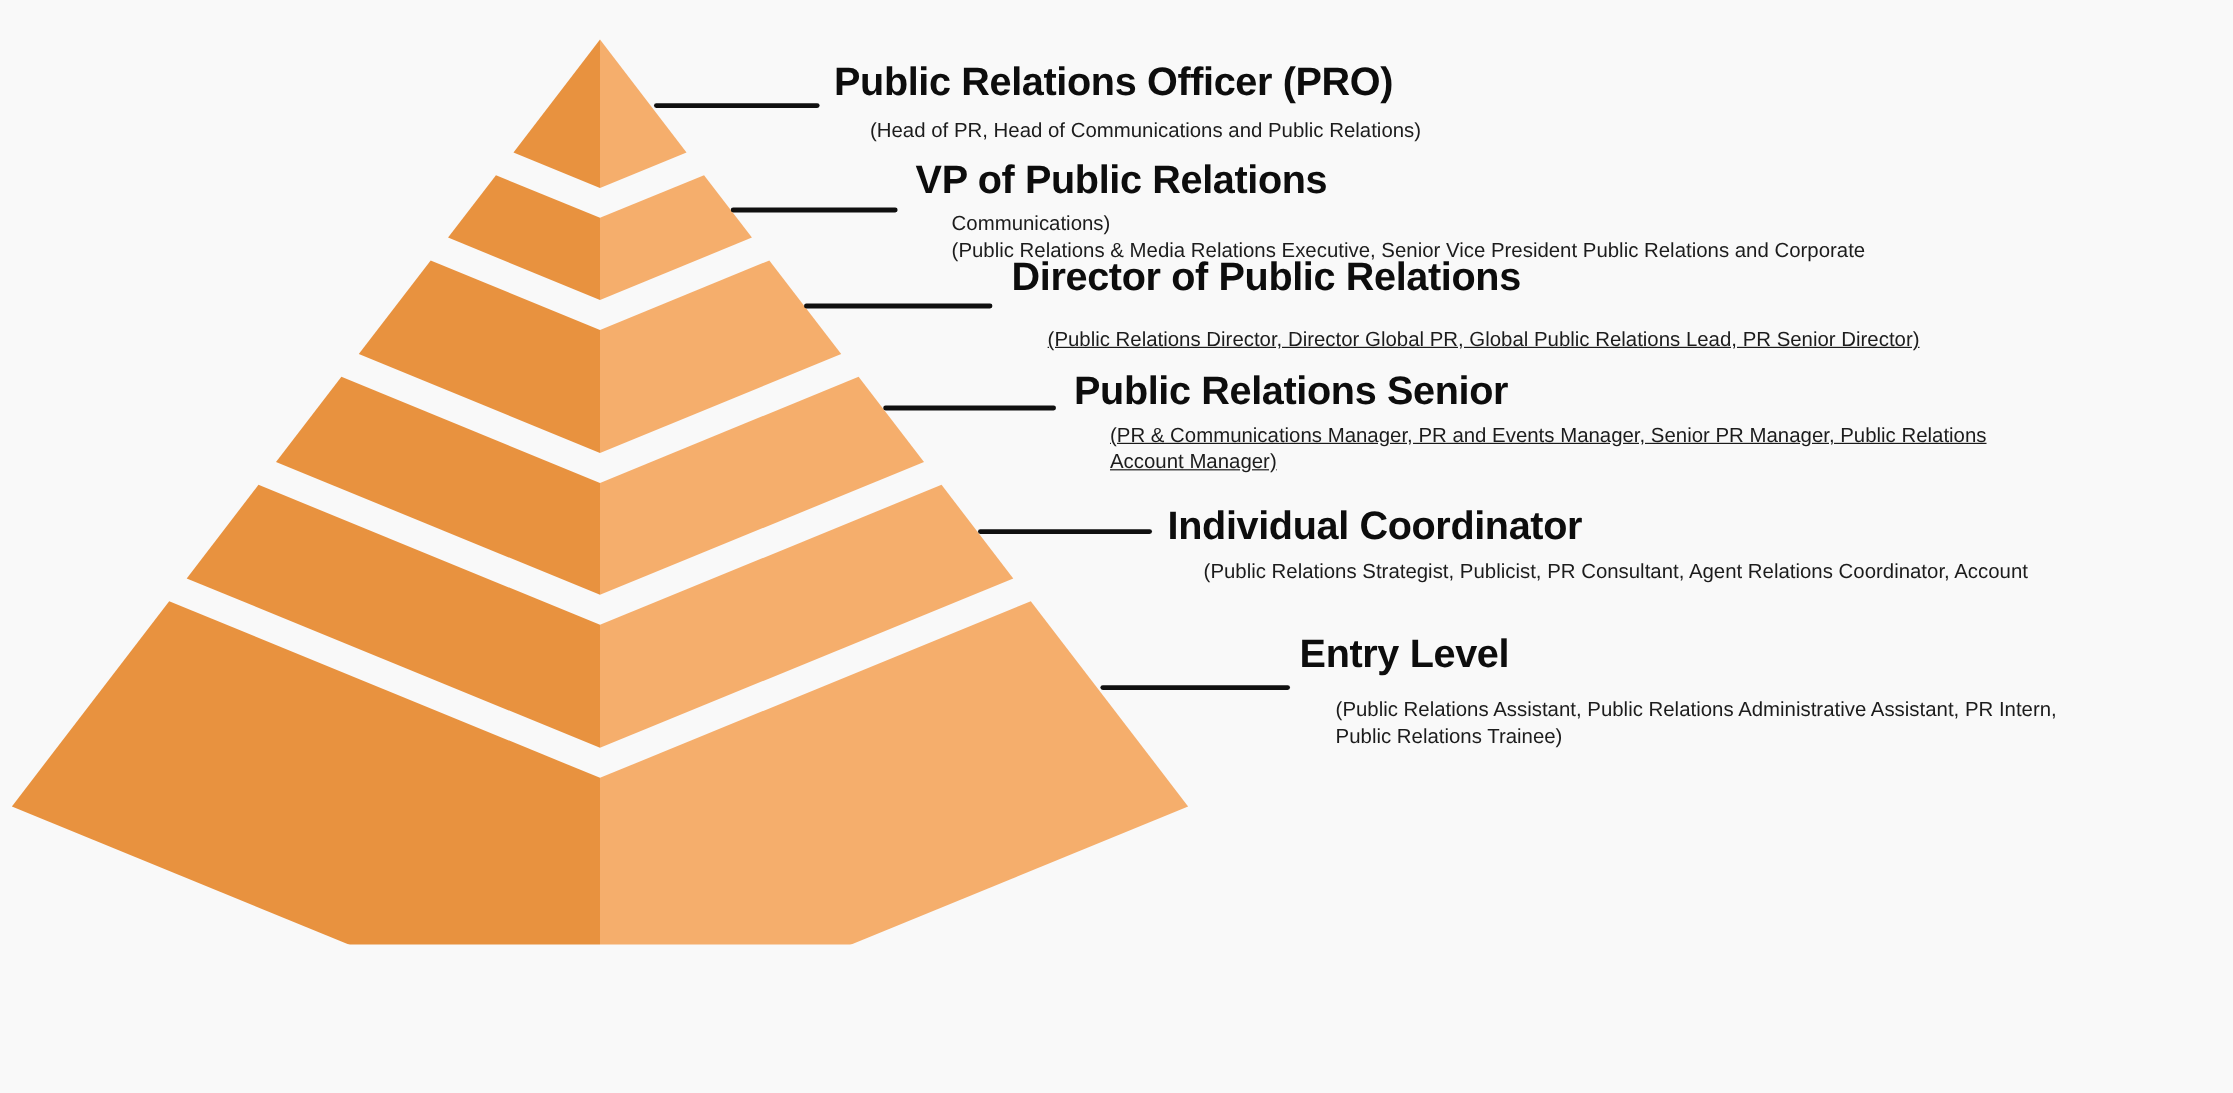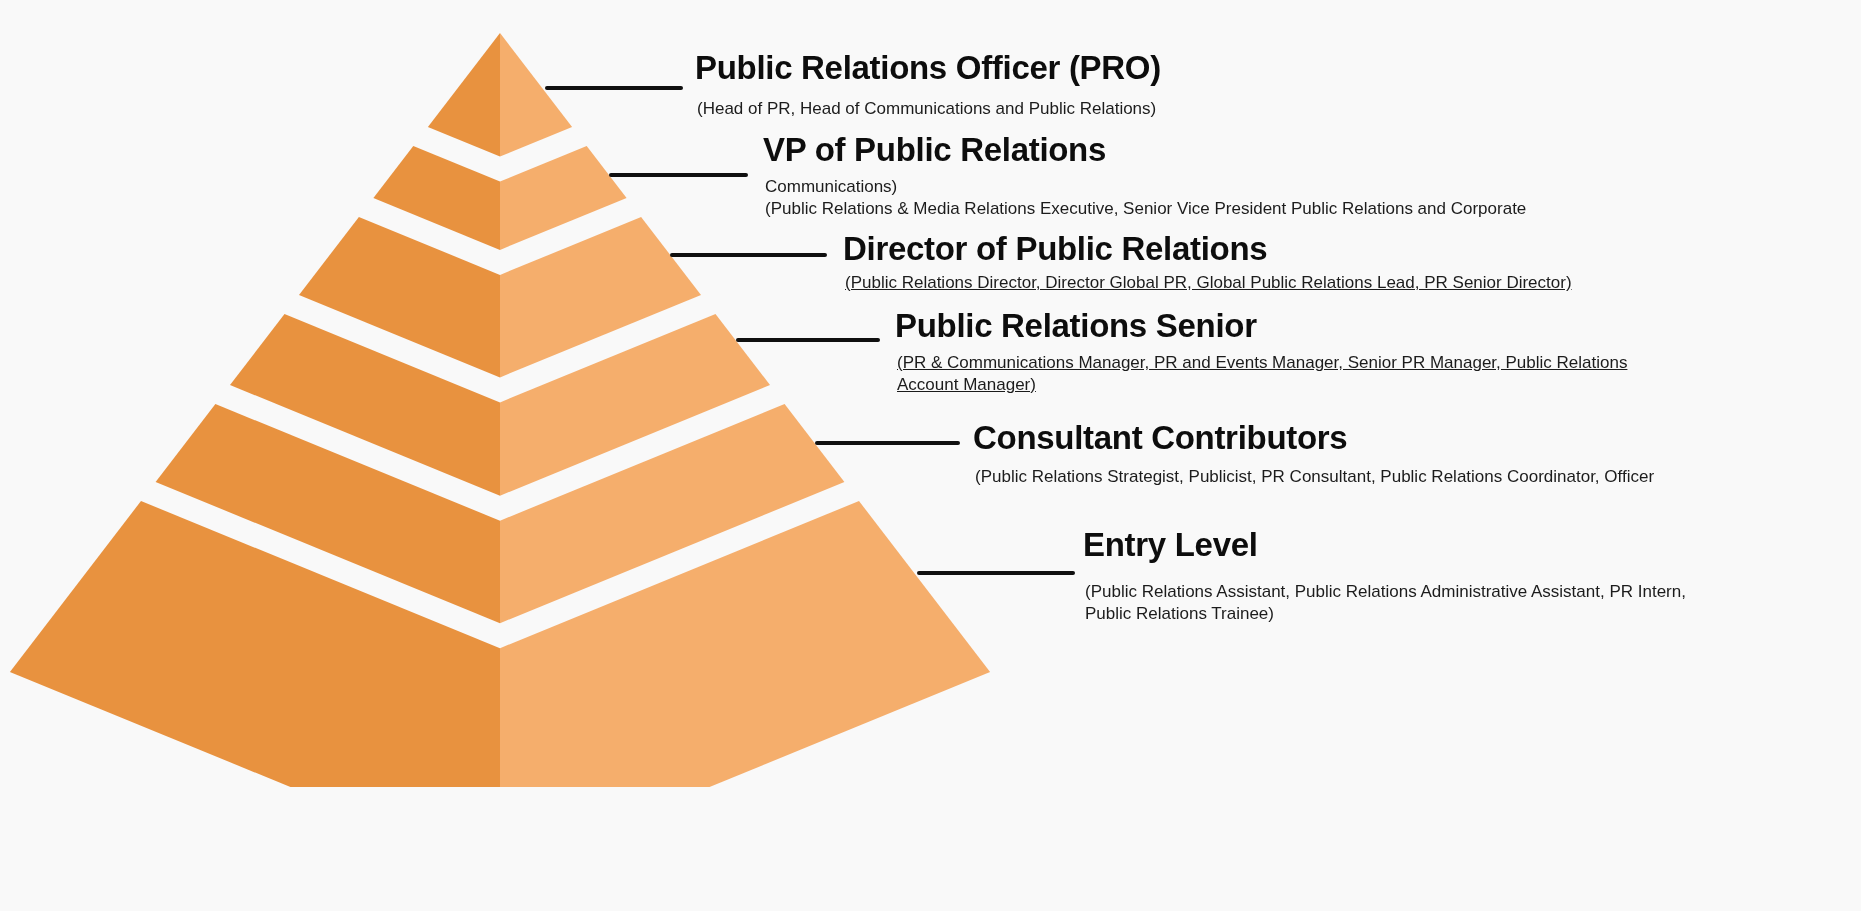--- a/index.html
+++ b/index.html
@@ -42,20 +42,21 @@
   }
   .level-sub {
     position: absolute;
     font-size: 17px;
     font-weight: 400;
     color: #1c1c1c;
     line-height: 22px;
   }
   .level-sub .sub-line {
     white-space: nowrap;
+    margin-left: 28px;
   }
 </style>
 </head>
 <body>
 
 <div id="stage">
 
   <svg id="pyramid-svg" width="1861" height="911" viewBox="0 0 1861 911" aria-hidden="true">
       <polygon points="500,33 500,33 500,156.6 427.9,127" fill="#e8923f"></polygon>
       <polygon points="500,33 500,33 572.1,127 500,156.6" fill="#f5ae6c"></polygon>
@@ -88,39 +89,39 @@
 
   <div class="level-label" style="left: 763px; top: 0px;">
     <div class="level-title" style="top: 133px;">VP of Public Relations</div>
     <div class="level-sub" style="top: 176px; left: 2px;">
       <div class="sub-line">Communications)</div>
       <div class="sub-line">(Public Relations &amp; Media Relations Executive, Senior Vice President Public Relations and Corporate</div>
     </div>
   </div>
 
   <div class="level-label" style="left: 843px; top: 0px;">
-    <div class="level-title" style="top: 232px;">Director of Public Relations</div>
+    <div class="level-title" style="top: 214px;">Director of Public Relations</div>
     <div class="level-sub" style="top: 272px; left: 2px; text-decoration: underline;">
       <div class="sub-line">(Public Relations Director, Director Global PR, Global Public Relations Lead, PR Senior Director)</div>
       <div class="sub-line"></div>
     </div>
   </div>
 
   <div class="level-label" style="left: 895px; top: 0px;">
     <div class="level-title" style="top: 309px;">Public Relations Senior</div>
     <div class="level-sub" style="top: 352px; left: 2px; text-decoration: underline;">
       <div class="sub-line">(PR &amp; Communications Manager, PR and Events Manager, Senior PR Manager, Public Relations</div>
       <div class="sub-line">Account Manager)</div>
     </div>
   </div>
 
   <div class="level-label" style="left: 973px; top: 0px;">
-    <div class="level-title" style="top: 421px;">Consultant Contributors</div>
+    <div class="level-title" style="top: 421px;">Individual Coordinator</div>
     <div class="level-sub" style="top: 466px; left: 2px;">
-      <div class="sub-line">(Public Relations Strategist, Publicist, PR Consultant, Public Relations Coordinator, Officer</div>
+      <div class="sub-line">(Public Relations Strategist, Publicist, PR Consultant, Agent Relations Coordinator, Account</div>
     </div>
   </div>
 
   <div class="level-label" style="left: 1083px; top: 0px;">
     <div class="level-title" style="top: 528px;">Entry Level</div>
     <div class="level-sub" style="top: 581px; left: 2px;">
       <div class="sub-line">(Public Relations Assistant, Public Relations Administrative Assistant, PR Intern,</div>
       <div class="sub-line">Public Relations Trainee)</div>
     </div>
   </div>

